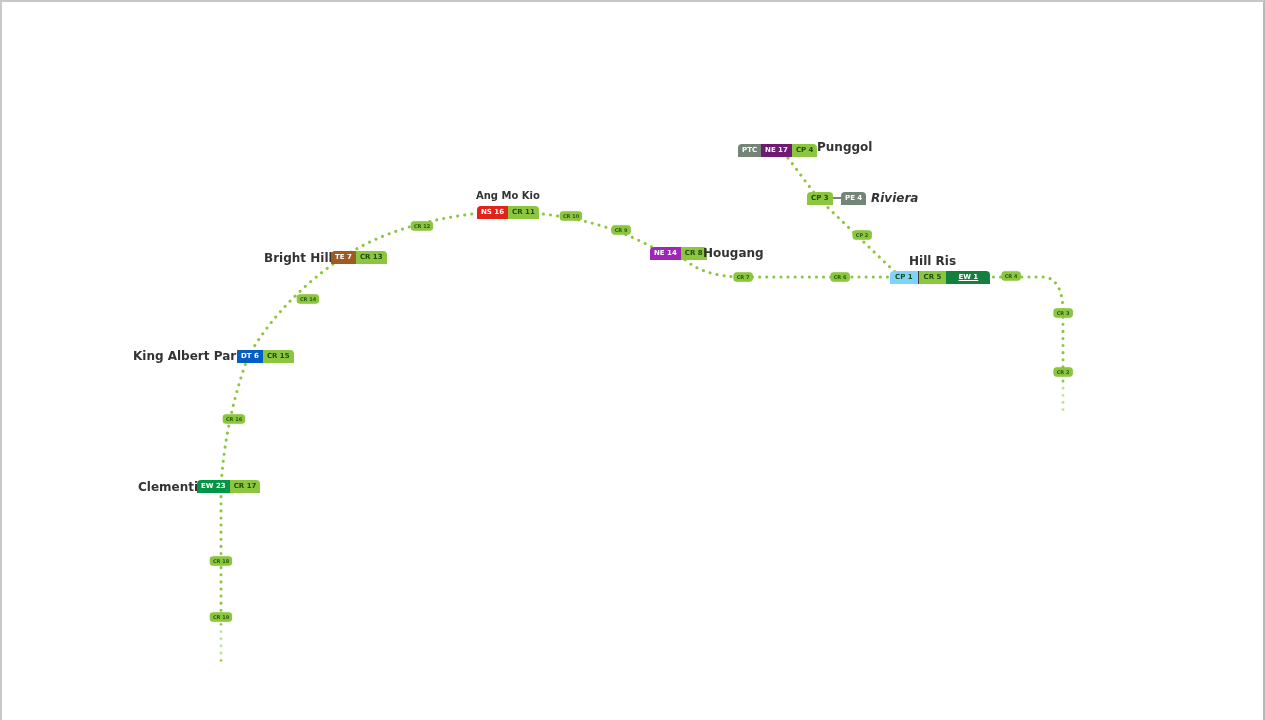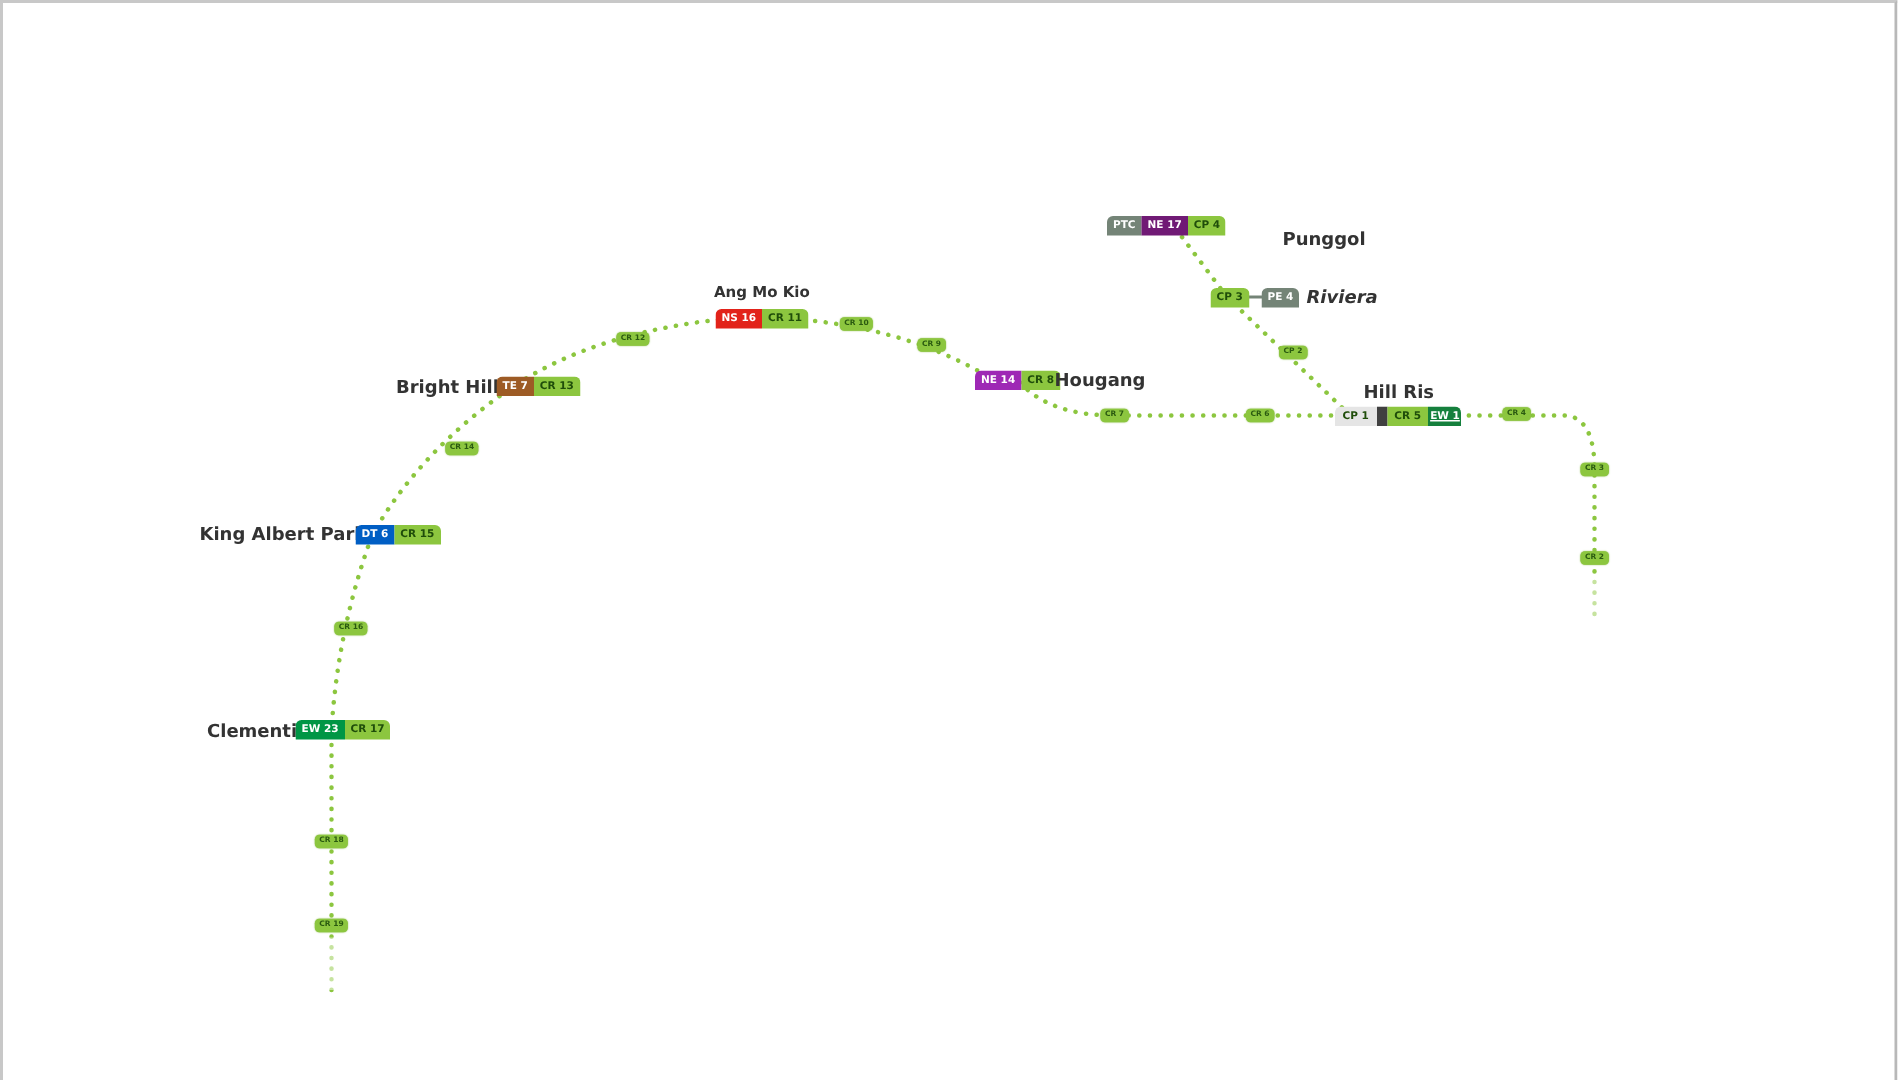--- a/index.html
+++ b/index.html
@@ -69,35 +69,35 @@
   <rect x="1061" y="385" width="4" height="30" fill="#ffffff" opacity="0.5"></rect>
 
   <line x1="828" y1="198" x2="842" y2="198" stroke="#748477" stroke-width="2"></line>
 </svg>
 
 <div class="badge-group" style="left:738px; top:144px;">
   <span class="badge" style="background:#748477;">PTC</span>
   <span class="badge" style="background:#701a75;">NE 17</span>
   <span class="badge cr" style="background:#8cc63f;">CP 4</span>
 </div>
-<div class="stn-label" style="left:817px; top:152px;margin-left:38px;">Punggol</div>
+<div class="stn-label" style="left:817px; top:140px;">Punggol</div>
 
 <div class="badge-group" style="left:807px; top:192px; border-radius:4px;">
   <span class="badge cr" style="background:#8cc63f;">CP 3</span>
 </div>
 <div class="badge-group" style="left:841px; top:192px;">
   <span class="badge" style="background:#748477;">PE 4</span>
 </div>
 <div class="stn-label" style="left:871px; top:191px;font-style:italic;">Riviera</div>
 
 <div class="stn-label" style="left:909px; top:254px;">Hill Ris</div>
 <div class="badge-group" style="left:890px; top:271px;">
-  <span class="badge cr" style="background:#e5e5e5; border-right:7px solid #404040; padding:0 5px;">CP 1</span>
+  <span class="badge cr" style="background:#7dd3fc; border-right:1px solid #404040; padding:0 5px;">CP 1</span>
   <span class="badge cr" style="background:#8cc63f; padding:0 5px;">CR 5</span>
-  <span class="badge" style="background:#15803d; padding:0 1px;text-decoration:underline;">EW 1</span>
+  <span class="badge" style="background:#15803d; padding:0 12px;text-decoration:underline;">EW 1</span>
 </div>
 
 <div class="badge-group" style="left:650px; top:247px;">
   <span class="badge" style="background:#9e28b5;">NE 14</span>
   <span class="badge cr" style="background:#8cc63f;">CR 8</span>
 </div>
 <div class="stn-label" style="left:703px; top:246px;">Hougang</div>
 
 <div class="stn-label small" style="left:476px; top:189px;">Ang Mo Kio</div>
 <div class="badge-group" style="left:477px; top:206px;">

